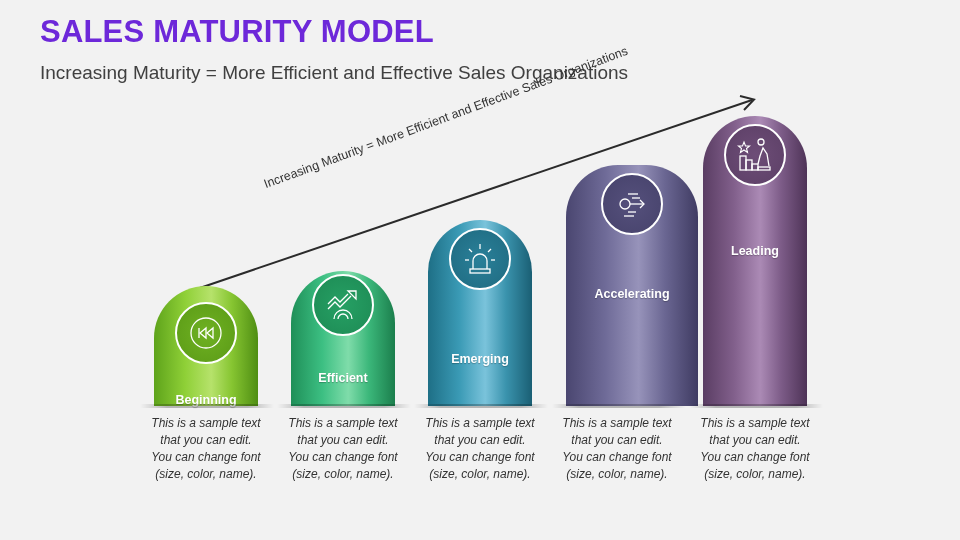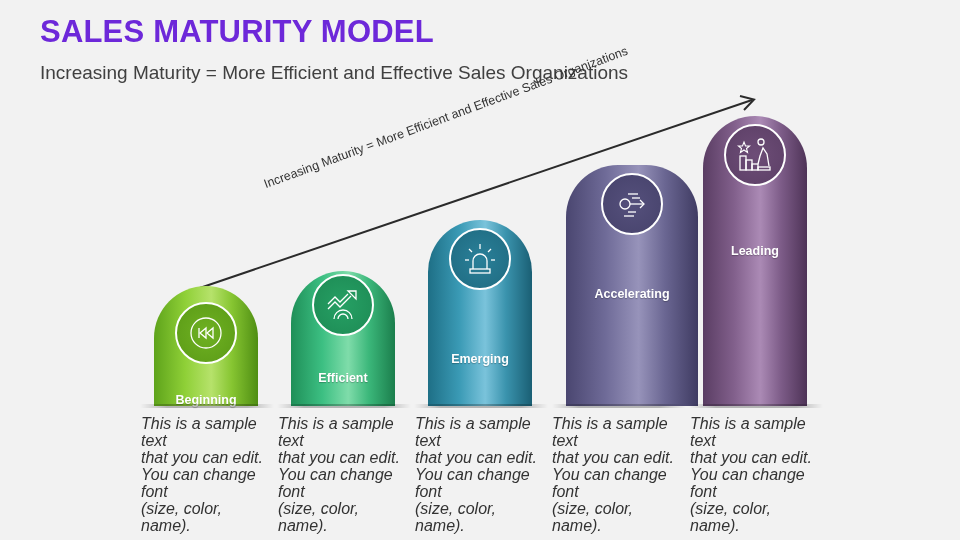--- a/index.html
+++ b/index.html
@@ -5,21 +5,21 @@
   html,body{margin:0;padding:0;}
   body{width:960px;height:540px;background:#f2f2f2;position:relative;overflow:hidden;font-family:"Liberation Sans",sans-serif;}
   .title{position:absolute;left:40px;top:14px;font-size:31px;font-weight:bold;color:#6d28d9;letter-spacing:0.2px;font-family:"Liberation Sans",sans-serif;}
   .subtitle{position:absolute;left:40px;top:62px;font-size:19px;color:#404040;font-family:"Liberation Sans",sans-serif;}
   .arrow-svg{position:absolute;left:0;top:0;}
   .arrow-label{position:absolute;left:262px;top:178px;width:400px;font-size:12.5px;color:#333;transform-origin:0 0;transform:rotate(-20.3deg);white-space:nowrap;}
   .pillar{position:absolute;border-radius:52px 52px 0 0;}
   .pillar .icon-circle{position:absolute;left:50%;margin-left:-31px;width:58px;height:58px;border:2px solid #fff;border-radius:50%;display:flex;align-items:center;justify-content:center;}
   .pillar .label{position:absolute;left:0;right:0;text-align:center;color:#fff;font-weight:bold;font-size:12.5px;text-shadow:0 1px 1px rgba(0,0,0,0.25);}
   .base{position:absolute;height:4px;background:linear-gradient(90deg,rgba(0,0,0,0),rgba(0,0,0,0.25) 20%,rgba(0,0,0,0.25) 80%,rgba(0,0,0,0));}
-  .desc{position:absolute;width:130px;text-align:left;font-style:italic;font-size:16px;line-height:17px;color:#333;}
+  .desc{position:absolute;width:130px;text-align:center;font-style:italic;font-size:12px;line-height:17px;color:#333;}
 </style>
 </head>
 <body>
 
 <div class="title">SALES MATURITY MODEL</div>
 <div class="subtitle">Increasing Maturity = More Efficient and Effective Sales Organizations</div>
 
 <svg class="arrow-svg" width="960" height="540">
   <line x1="188" y1="292" x2="752" y2="100" stroke="#2b2b2b" stroke-width="2"></line>
   <polyline points="740,96 754,99.5 744,110" fill="none" stroke="#2b2b2b" stroke-width="2"></polyline>

